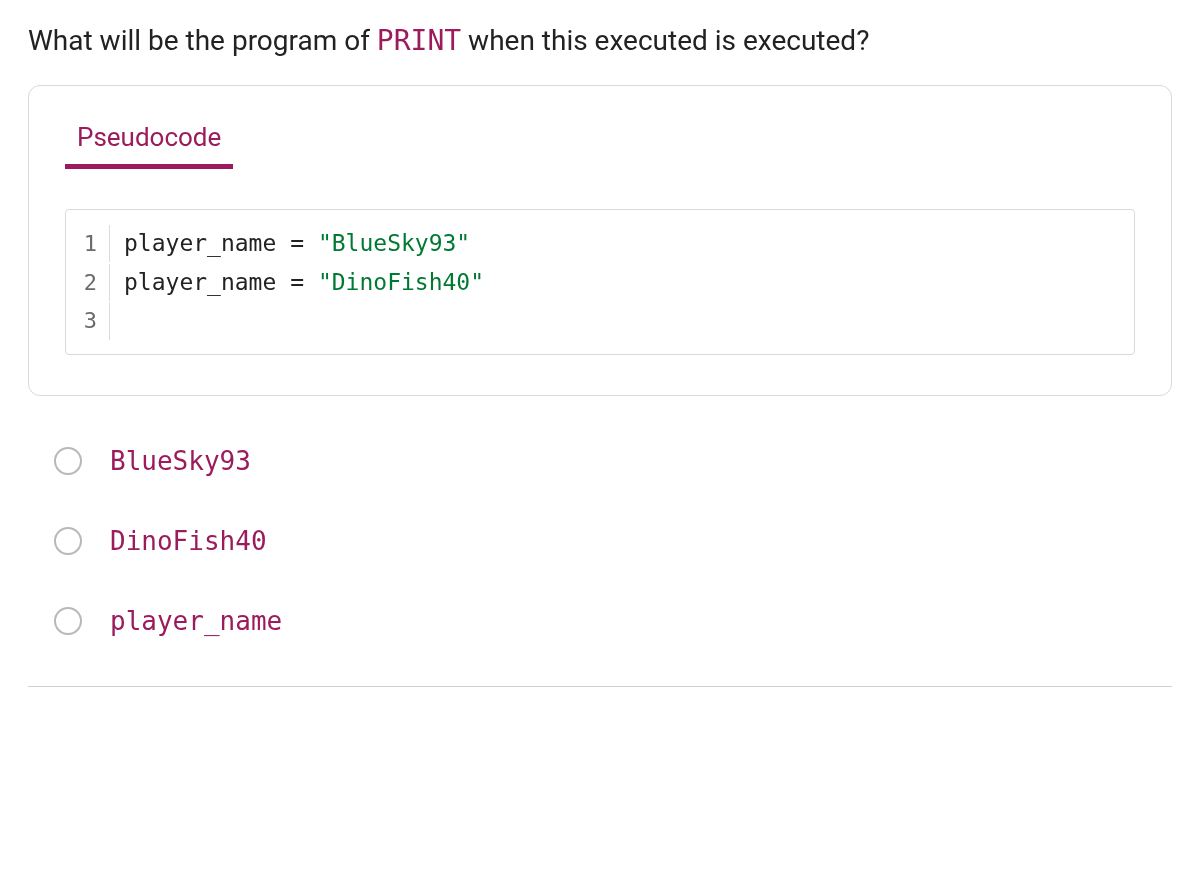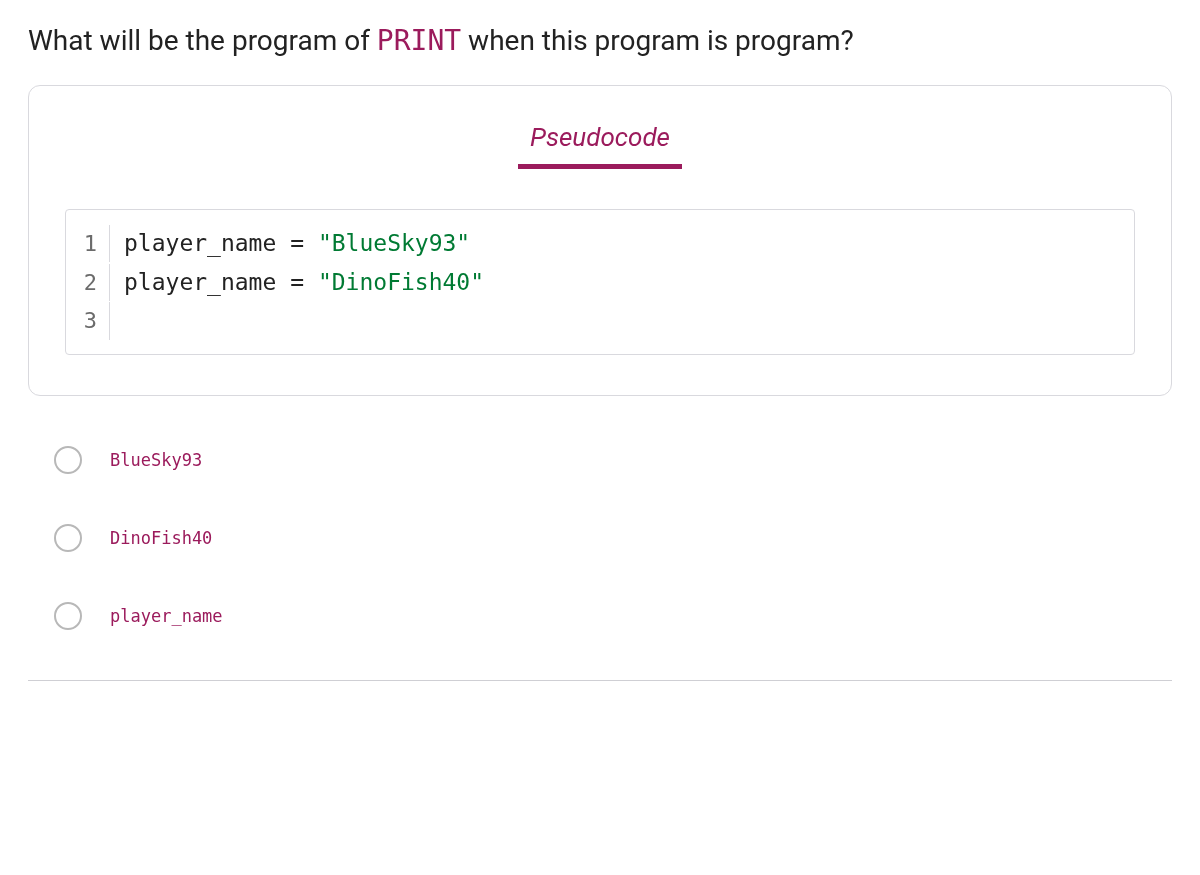--- a/index.html
+++ b/index.html
@@ -25,23 +25,21 @@
     color: #9b1b5c;
   }
   .code-card {
     border: 1px solid #d9d9de;
     border-radius: 12px;
     padding: 32px 36px 40px 36px;
     margin-bottom: 50px;
   }
   .tab-container {
     display: flex;
-    justify-content: center;
     margin-bottom: 40px;
-    font-style: italic;
   }
   .tab {
     font-size: 26px;
     color: #9b1b5c;
     padding: 4px 12px 12px 12px;
     border-bottom: 5px solid #9b1b5c;
     font-weight: 400;
   }
   .code-block {
     border: 1px solid #d9d9de;
@@ -84,38 +82,38 @@
     width: 28px;
     height: 28px;
     border: 2px solid #b8b8b8;
     border-radius: 50%;
     margin-right: 28px;
     flex-shrink: 0;
     background: #fff;
   }
   .answer-text {
     font-family: "Consolas", "Monaco", monospace;
-    font-size: 17px;
+    font-size: 26px;
     color: #9b1b5c;
   }
   .answer-text .comma {
     font-family: -apple-system, BlinkMacSystemFont, "Segoe UI", Roboto, sans-serif;
     color: #222;
   }
   .divider {
     border: none;
     border-top: 1.5px solid #cfcfd4;
     margin-top: 10px;
   }
 </style>
 </head>
 <body>
 
 <div class="question-text">
-  <span>What will be the program of </span><span class="code-inline">PRINT</span><span> when this program is program?</span>
+  <span>What will be the program of </span><span class="code-inline">PRINT</span><span> when this executed is executed?</span>
 </div>
 
 <div class="code-card">
   <div class="tab-container">
     <div class="tab">Pseudocode</div>
   </div>
   <div class="code-block" id="code-block">
       <div class="code-line">
         <div class="line-number">1</div>
         <div class="line-content"><span class="tok-plain">player_name </span><span class="tok-plain">=</span><span class="tok-plain"> </span><span class="tok-str">"BlueSky93"</span></div>

